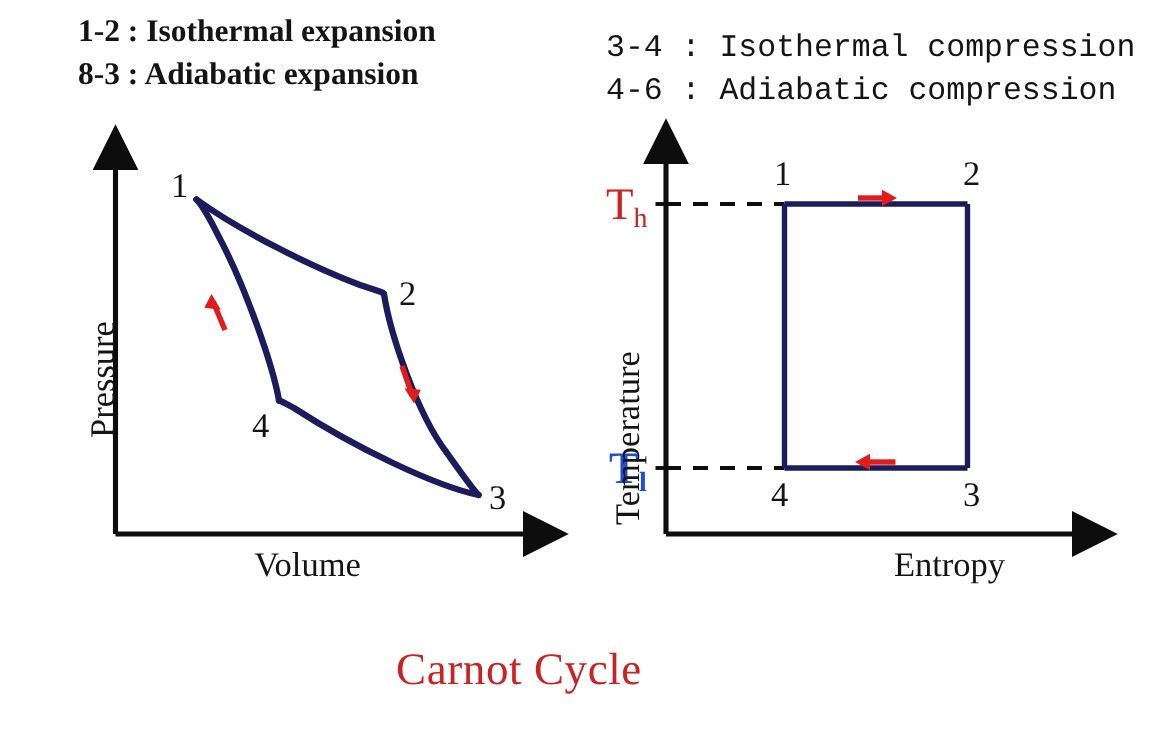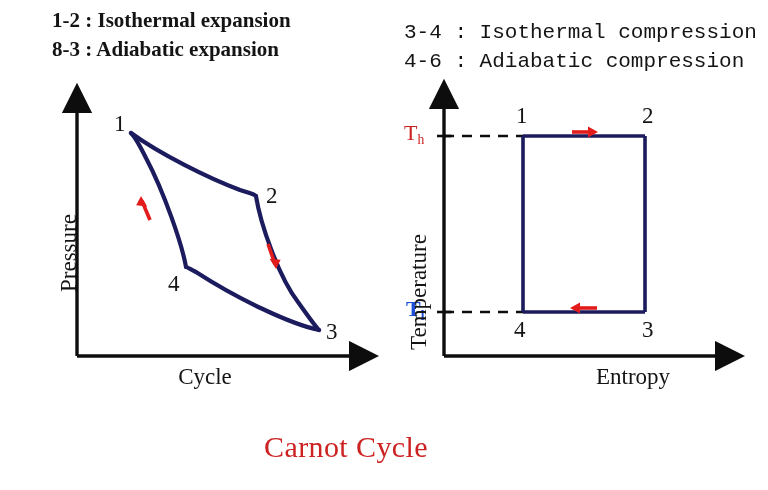--- a/index.html
+++ b/index.html
@@ -66,21 +66,21 @@
   .state-label {
     position: absolute;
     font-size: 23px;
     color: #141414;
     line-height: 1;
   }
 
   
   .temp-label {
     position: absolute;
-    font-size: 22px;
+    font-size: 30px;
     line-height: 1;
     white-space: nowrap;
   }
   .temp-label sub {
     font-size: 0.62em;
     vertical-align: baseline;
     position: relative;
     top: 0.28em;
   }
 
@@ -140,21 +140,21 @@
         <line x1="228" y1="152" x2="235" y2="172" stroke="#e21b1b" stroke-width="3.6"></line>
         <path d="M 236,177 L 229.6,166.8 L 240.6,167.8 Z" fill="#e21b1b"></path>
       </g>
     </svg>
 
     <span class="state-label" style="left:74px;  top:20px;">1</span>
     <span class="state-label" style="left:226px; top:92px;">2</span>
     <span class="state-label" style="left:286px; top:228px;">3</span>
     <span class="state-label" style="left:128px; top:180px;">4</span>
 
-    <div class="axis-caption-x" id="caption-volume">Cycle</div>
+    <div class="axis-caption-x" id="caption-volume">Volume</div>
     <div class="axis-caption-y" id="caption-pressure">Pressure</div>
   </div>
 
   <div class="figure" id="figure-ts">
 
     <svg width="360" height="300" viewBox="0 0 360 300">
       <defs>
         <marker id="axArrow2" markerWidth="9" markerHeight="9" refX="1" refY="4.5" orient="auto">
           <path d="M0,0 L9,4.5 L0,9 Z" fill="#0d0d0d"></path>
         </marker>

